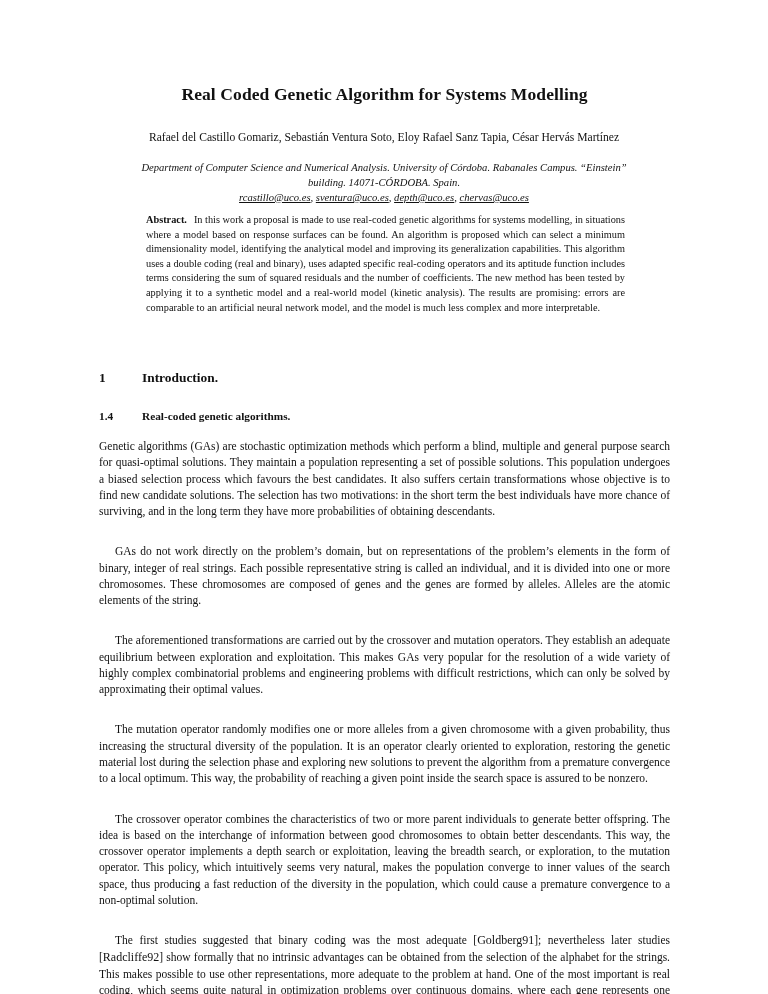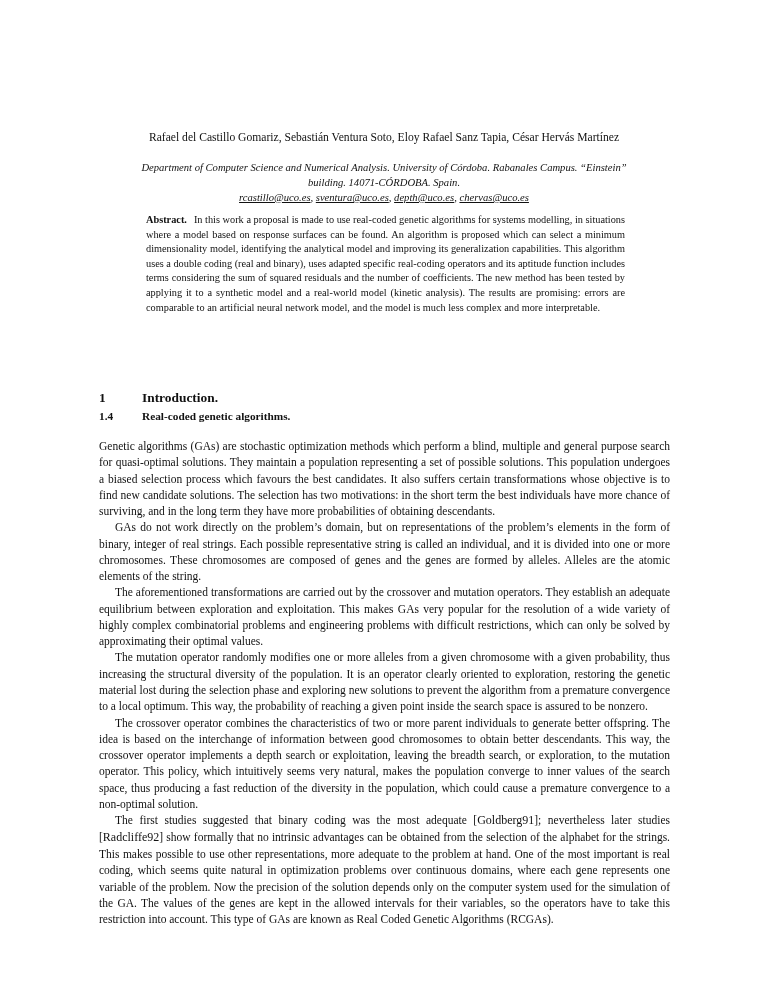--- a/index.html
+++ b/index.html
@@ -83,21 +83,20 @@
   }
 
   
   .h1 {
     position: absolute;
     top: 370px;
     left: 99px;
     width: 571px;
     font-size: 13.4px;
     font-weight: bold;
-    margin-top: 20px;
   }
   .h1 .num { display: inline-block; width: 43px; }
 
   .h2 {
     position: absolute;
     top: 410px;
     left: 99px;
     width: 571px;
     font-size: 11.3px;
     font-weight: bold;
@@ -113,30 +112,32 @@
     font-size: 11.5px;
     line-height: 1.415;
     text-align: justify;
   }
   .body-text p {
     margin: 0;
     text-indent: 0;
   }
   .body-text p + p {
     text-indent: 16px;
+    margin-top: 24px;
   }
   .cite {
     font-size: 12px;
   }
 </style>
 </head>
 <body>
 
 <div class="page">
 
+  <div class="doc-title">Real Coded Genetic Algorithm for Systems Modelling</div>
 
   <div class="authors">Rafael del Castillo Gomariz, Sebastián Ventura Soto, Eloy Rafael Sanz Tapia, César Hervás Martínez</div>
 
   <div class="affiliation">
     <div>Department of Computer Science and Numerical Analysis. University of Córdoba. Rabanales Campus. “Einstein”</div>
     <div>building. 14071-CÓRDOBA. Spain.</div>
     <div class="email-line"><span class="email-link">rcastillo@uco.es</span><span>, </span><span class="email-link">sventura@uco.es</span><span>, </span><span class="email-link">depth@uco.es</span><span>, </span><span class="email-link">chervas@uco.es</span></div>
   </div>
 
   <div class="abstract">

